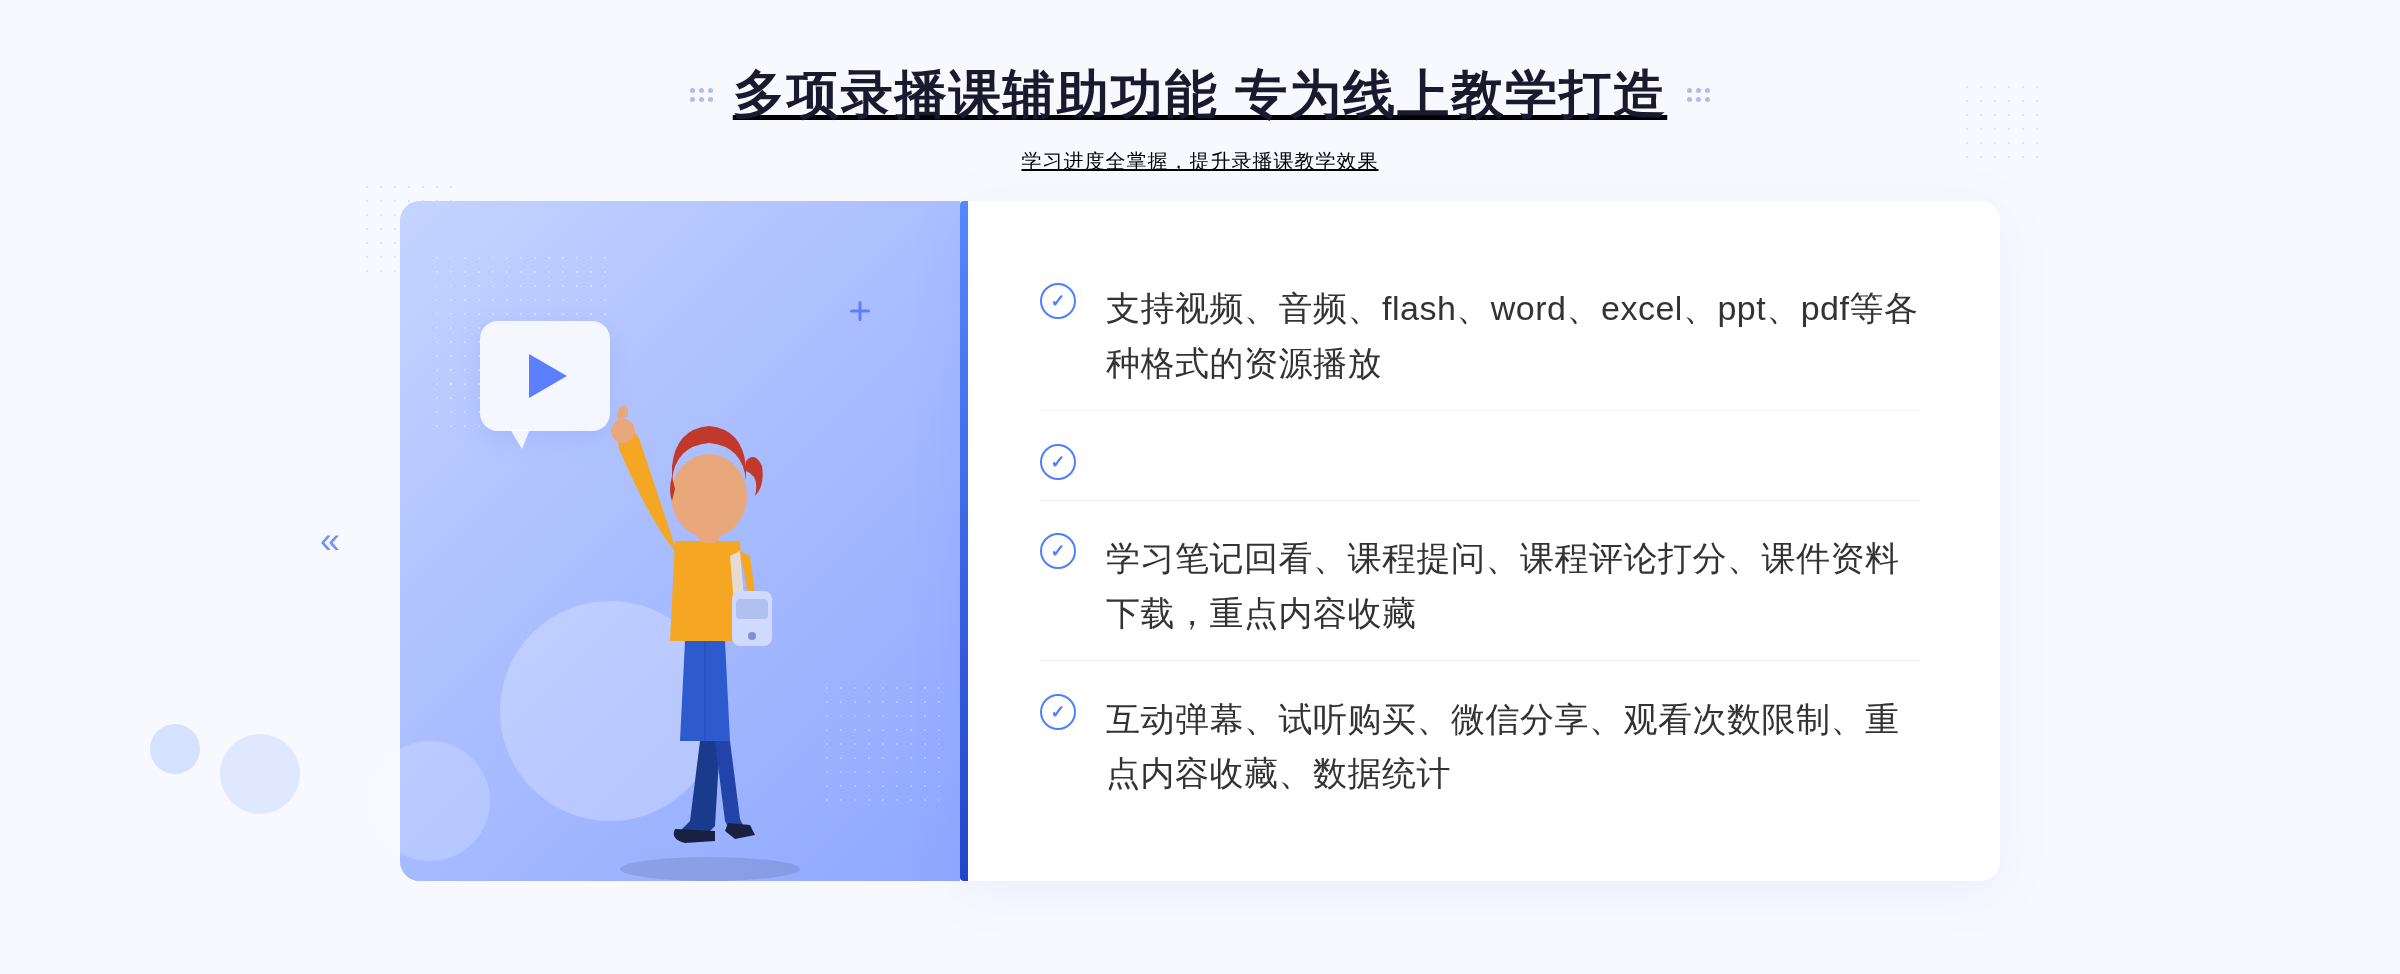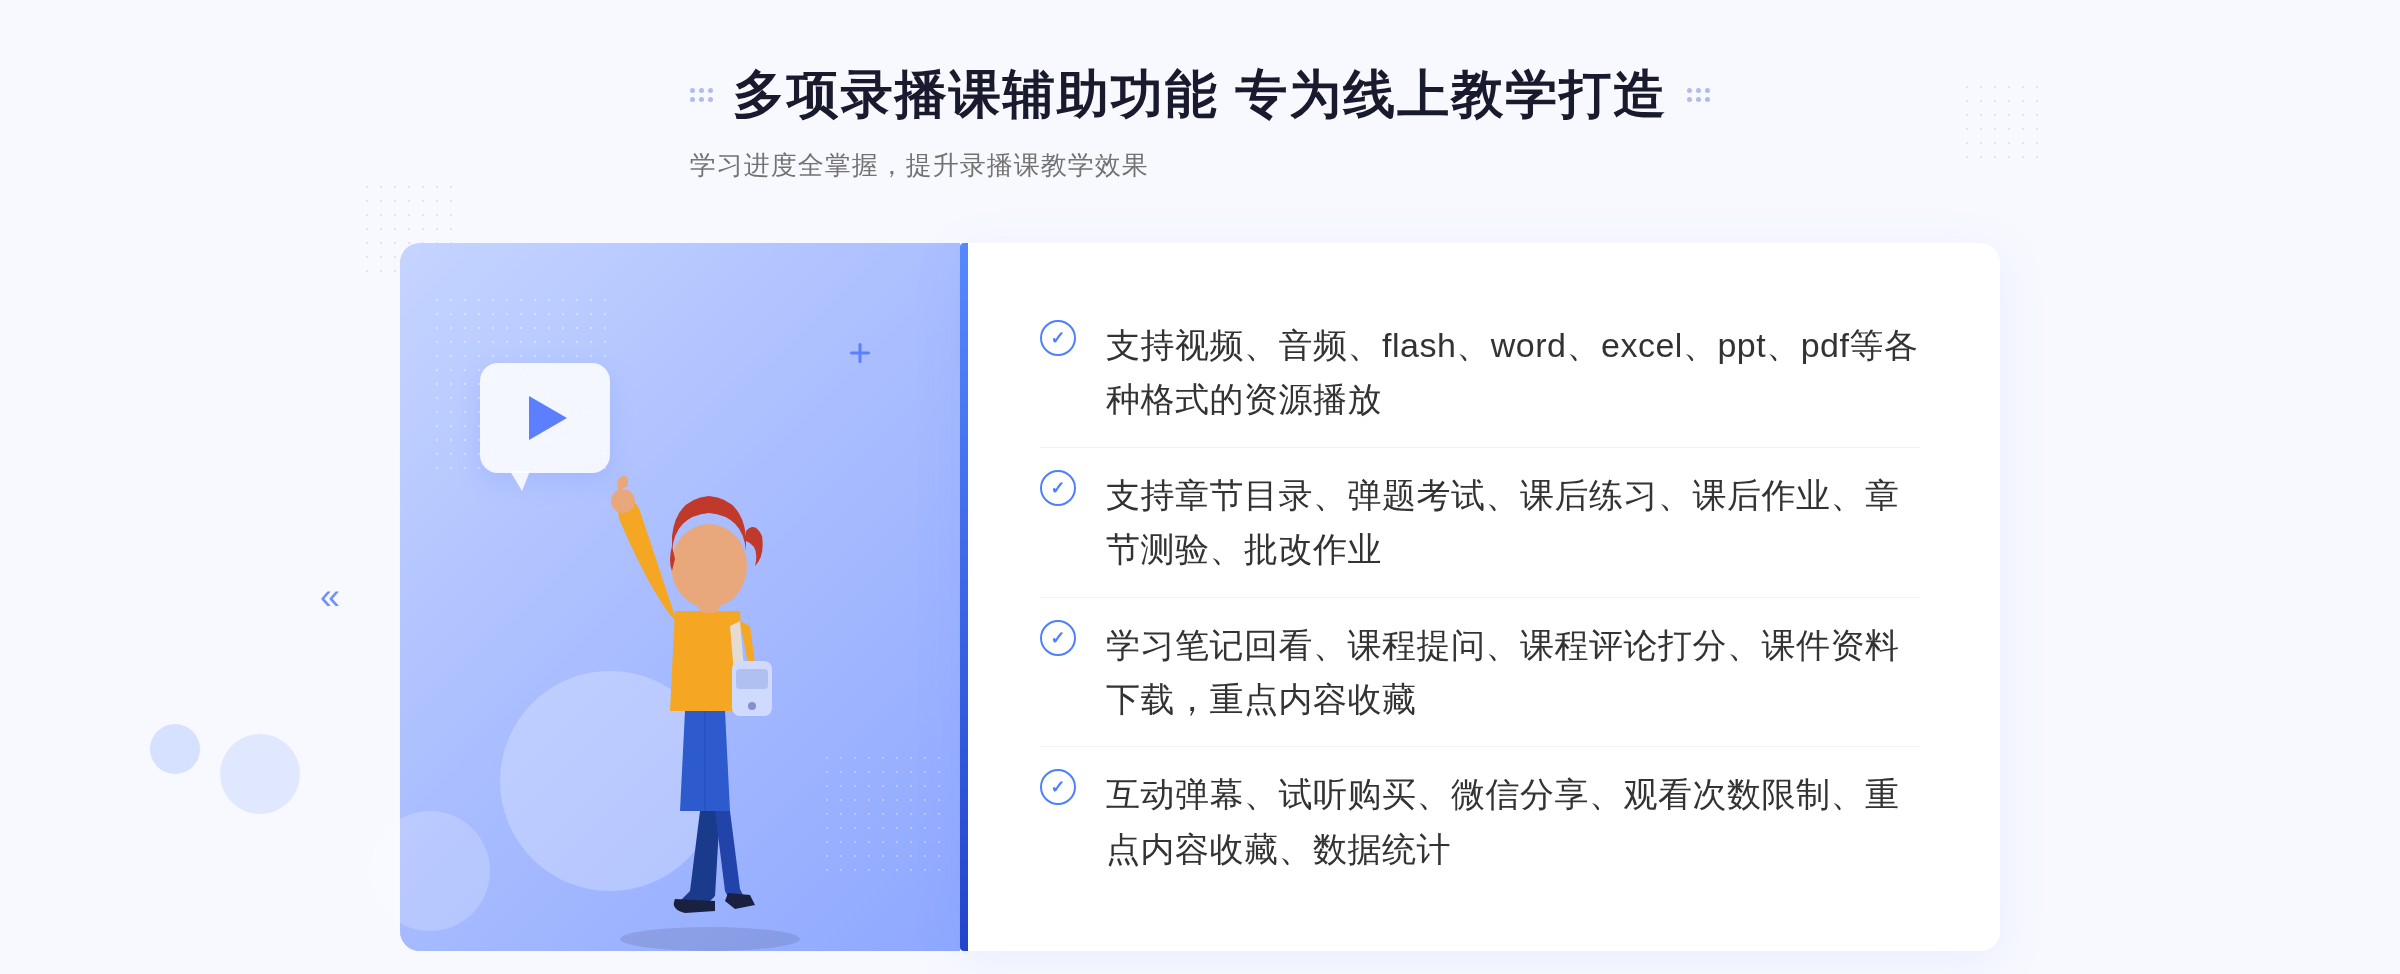--- a/index.html
+++ b/index.html
@@ -23,24 +23,25 @@
       background: #f8f9ff;
       position: relative;
       display: flex;
       flex-direction: column;
       align-items: center;
       padding-top: 60px;
     }
 
     
     .header-section {
-      text-align: left;
-      margin-bottom: 60px;
+      text-align: center;
+      margin-bottom: 26px;
       position: relative;
       z-index: 2;
+      text-decoration: underline;
     }
 
     .header-title-row {
       display: flex;
       align-items: center;
       justify-content: center;
       gap: 20px;
       margin-bottom: 18px;
     }
 
@@ -58,22 +59,22 @@
     }
 
     .main-title {
       font-size: 52px;
       font-weight: 700;
       color: #1a1a2e;
       letter-spacing: 2px;
     }
 
     .sub-title {
-      font-size: 26px;
-      color: #737373;
+      font-size: 20px;
+      color: #000000;
       letter-spacing: 1px;
       font-weight: 400;
     }
 
     
     .content-area {
       display: flex;
       align-items: stretch;
       width: 1600px;
       position: relative;
@@ -487,21 +488,20 @@
           </div>
           <p class="feature-text">支持视频、音频、flash、word、excel、ppt、pdf等各种格式的资源播放</p>
         </div>
 
         <div class="feature-item">
           <div class="check-icon">
             <div class="check-circle">
               <span class="check-mark">✓</span>
             </div>
           </div>
-          <p class="feature-text">支持章节目录、弹题考试、课后练习、课后作业、章节测验、批改作业</p>
         </div>
 
         <div class="feature-item">
           <div class="check-icon">
             <div class="check-circle">
               <span class="check-mark">✓</span>
             </div>
           </div>
           <p class="feature-text">学习笔记回看、课程提问、课程评论打分、课件资料下载，重点内容收藏</p>
         </div>

